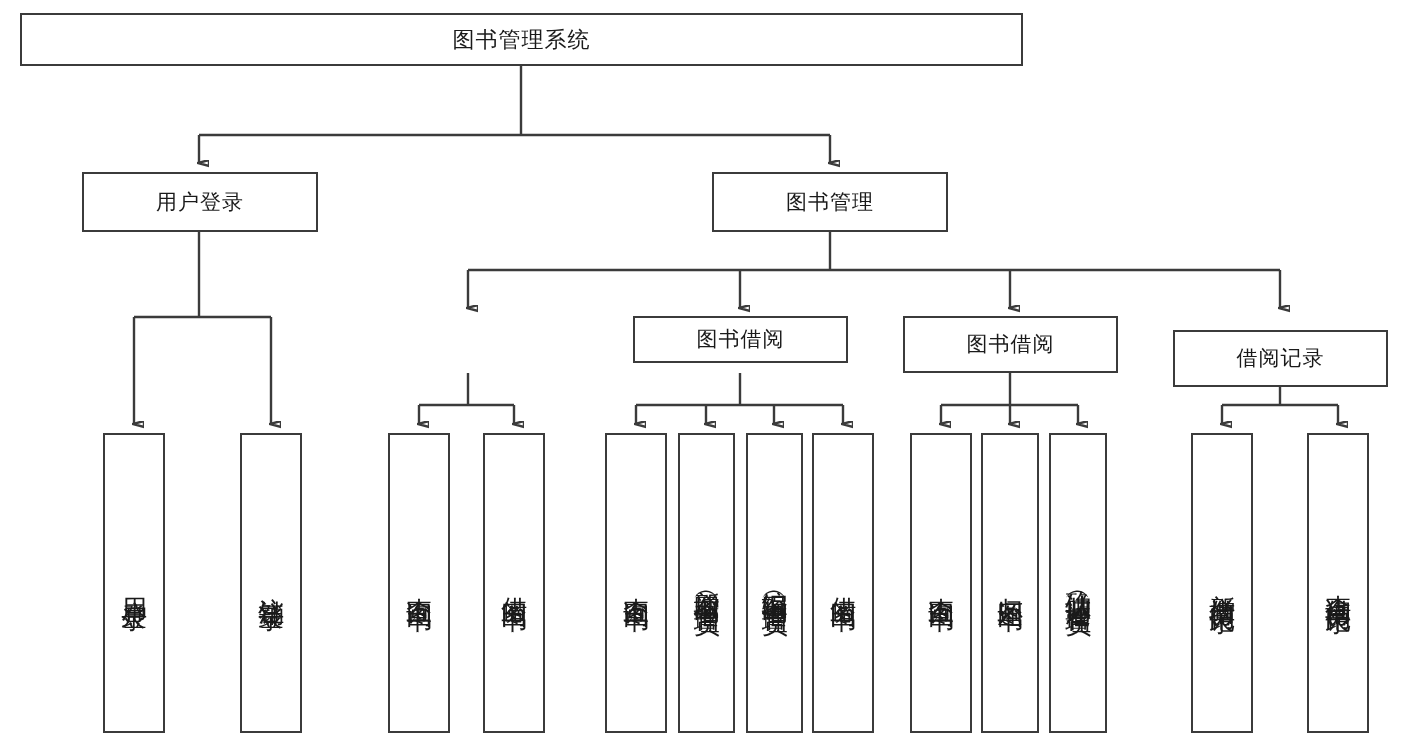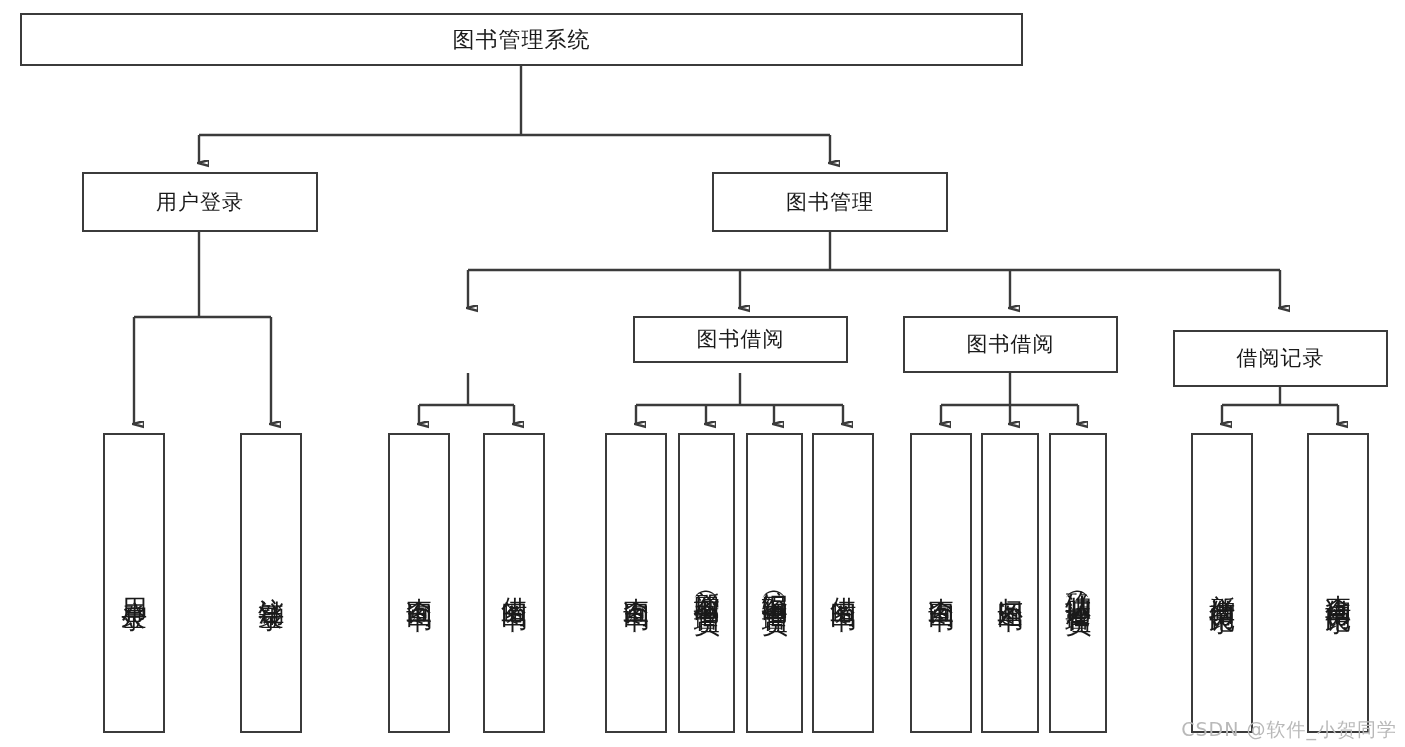--- a/index.html
+++ b/index.html
@@ -182,14 +182,13 @@
     <span class="label">确认归还（管理员）</span>
   </div>
 
   <div class="node v" style="left:1191px;top:433px;width:62px;height:300px;">
     <span class="label">新增借阅记录</span>
   </div>
   <div class="node v" style="left:1307px;top:433px;width:62px;height:300px;">
     <span class="label">查询借阅记录</span>
   </div>
 
-  <div class="watermark">CSDN @软件_小贺同学</div>
 </div>
 
 </body></html>

